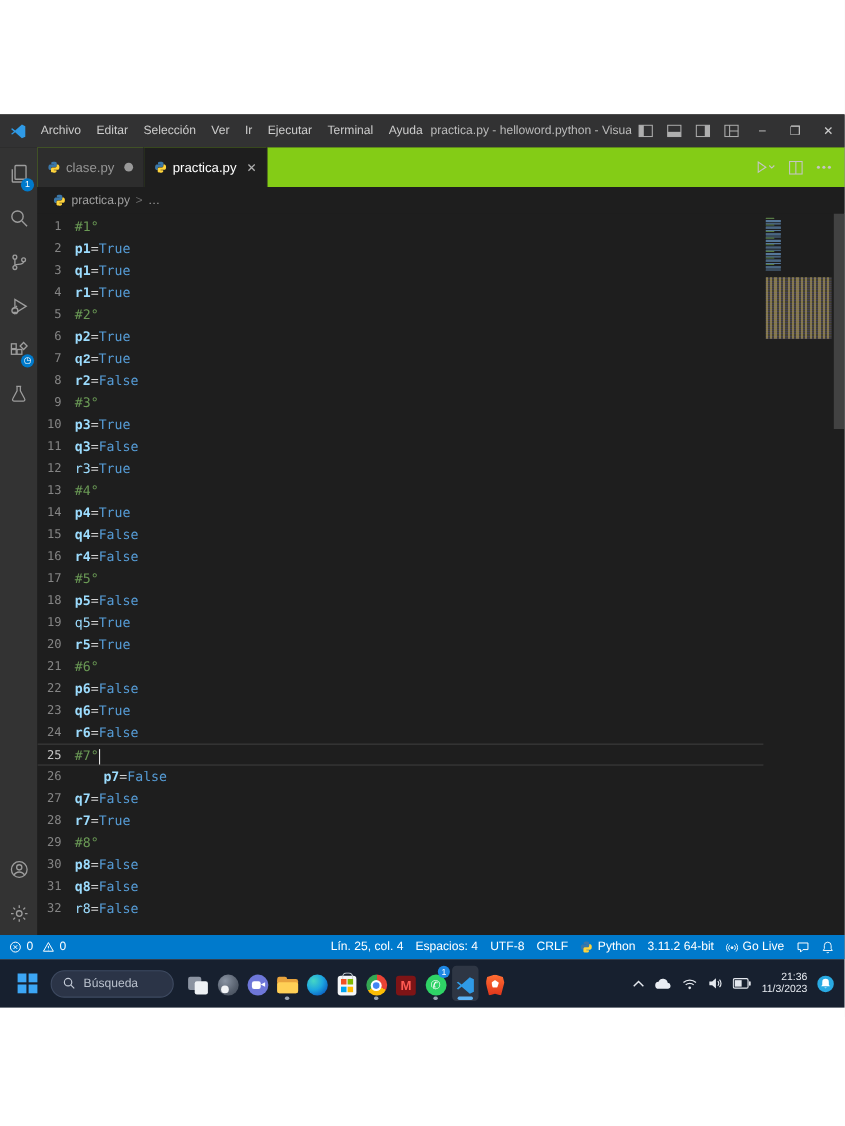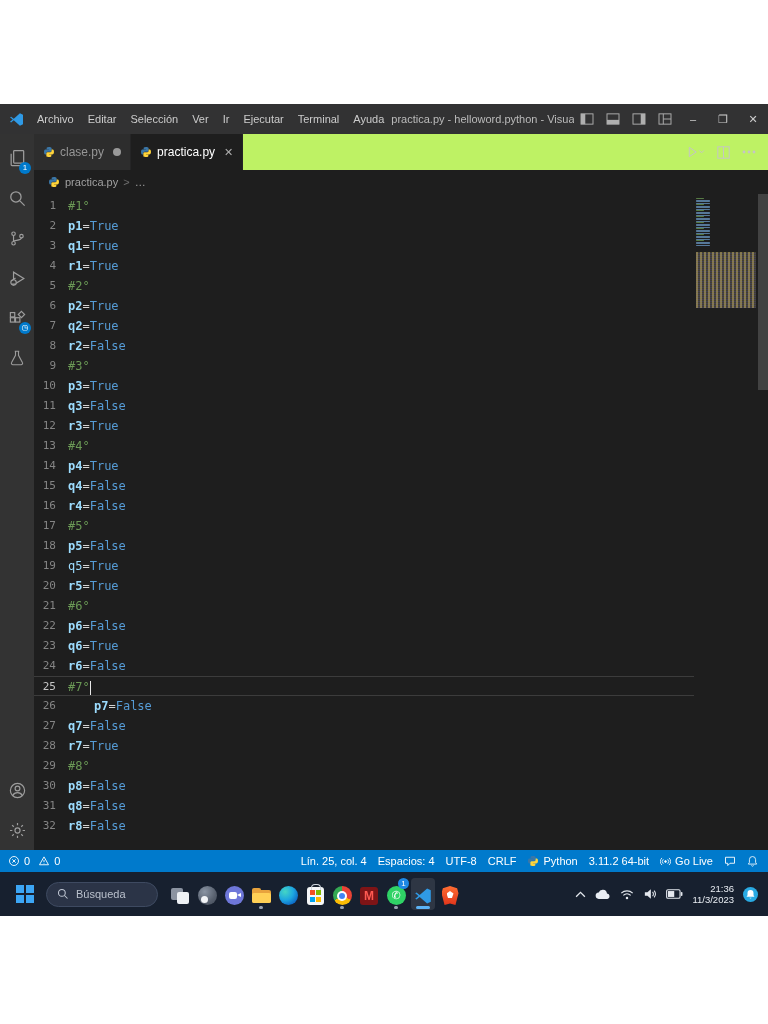--- a/index.html
+++ b/index.html
@@ -27,21 +27,21 @@
                  align-items:center; padding-top:4px; flex:0 0 auto; }
   .ab-item { width:34px; height:40px; display:flex; align-items:center; justify-content:center;
              position:relative; color:#858585; }
   .ab-item svg { stroke:#9d9d9d; }
   .ab-badge { position:absolute; right:3px; bottom:4px; min-width:12px; height:12px; border-radius:6px;
               background:#007acc; color:#fff; font-size:8px; line-height:12px; text-align:center; padding:0 2px; }
   .ab-spacer { flex:1; }
 
   .editor-col { flex:1; display:flex; flex-direction:column; min-width:0; }
 
-  .tabbar { height:36px; background:#bef264; display:flex; align-items:stretch; flex:0 0 auto; }
+  .tabbar { height:36px; background:#84cc16; display:flex; align-items:stretch; flex:0 0 auto; }
   .tab { display:flex; align-items:center; gap:5px; padding:0 9px; font-size:12px;
          background:#2d2d2d; color:#969696; border-right:1px solid #252526; }
   .tab.active { background:#1e1e1e; color:#ffffff; }
   .tab .dot { width:8px; height:8px; border-radius:50%; background:#999; margin-left:4px; }
   .tab .closex { font-size:11px; margin-left:4px; color:#b0b0b0; }
   .tab-actions { margin-left:auto; display:flex; align-items:center; gap:4px; padding-right:8px; color:#c5c5c5; }
   .tab-actions .act { width:22px; height:22px; display:flex; align-items:center; justify-content:center; }
 
   .breadcrumb { height:24px; background:#1e1e1e; display:flex; align-items:center; gap:5px;
                 padding-left:14px; font-size:11px; color:#a0a0a0; flex:0 0 auto; }
@@ -369,21 +369,21 @@
               <div class="cl ">
             <span class="num">10</span>
             <span><span class="t-var" style="font-weight:bold;">p3</span><span class="t-op">=</span><span class="t-kw">True</span></span>
           </div>
               <div class="cl ">
             <span class="num">11</span>
             <span><span class="t-var" style="font-weight:bold;">q3</span><span class="t-op">=</span><span class="t-kw">False</span></span>
           </div>
               <div class="cl ">
             <span class="num">12</span>
-            <span><span class="t-var" style="font-weight:bold;">r3</span><span class="t-op">=</span><span class="t-kw">True</span></span>
+            <span><span class="t-var" style="font-weight:normal;">r3</span><span class="t-op">=</span><span class="t-kw">True</span></span>
           </div>
               <div class="cl ">
             <span class="num">13</span>
             <span><span class="t-com">#4°</span></span>
           </div>
               <div class="cl ">
             <span class="num">14</span>
             <span><span class="t-var" style="font-weight:bold;">p4</span><span class="t-op">=</span><span class="t-kw">True</span></span>
           </div>
               <div class="cl ">
@@ -449,21 +449,21 @@
               <div class="cl ">
             <span class="num">30</span>
             <span><span class="t-var" style="font-weight:bold;">p8</span><span class="t-op">=</span><span class="t-kw">False</span></span>
           </div>
               <div class="cl ">
             <span class="num">31</span>
             <span><span class="t-var" style="font-weight:bold;">q8</span><span class="t-op">=</span><span class="t-kw">False</span></span>
           </div>
               <div class="cl ">
             <span class="num">32</span>
-            <span><span class="t-var" style="font-weight:bold;margin-top:48px;">r8</span><span class="t-op">=</span><span class="t-kw">False</span></span>
+            <span><span class="t-var" style="font-weight:normal;margin-top:48px;">r8</span><span class="t-op">=</span><span class="t-kw">False</span></span>
           </div>
             </div>
           <div class="minimap" id="minimap">
               <div class="mm-row" style="width:8px;background:#577b46;"></div>
               <div class="mm-row" style="width:14px;background:#56789a;"></div>
               <div class="mm-row" style="width:14px;background:#56789a;"></div>
               <div class="mm-row" style="width:14px;background:#56789a;"></div>
               <div class="mm-row" style="width:8px;background:#577b46;"></div>
               <div class="mm-row" style="width:14px;background:#56789a;"></div>
               <div class="mm-row" style="width:14px;background:#56789a;"></div>

